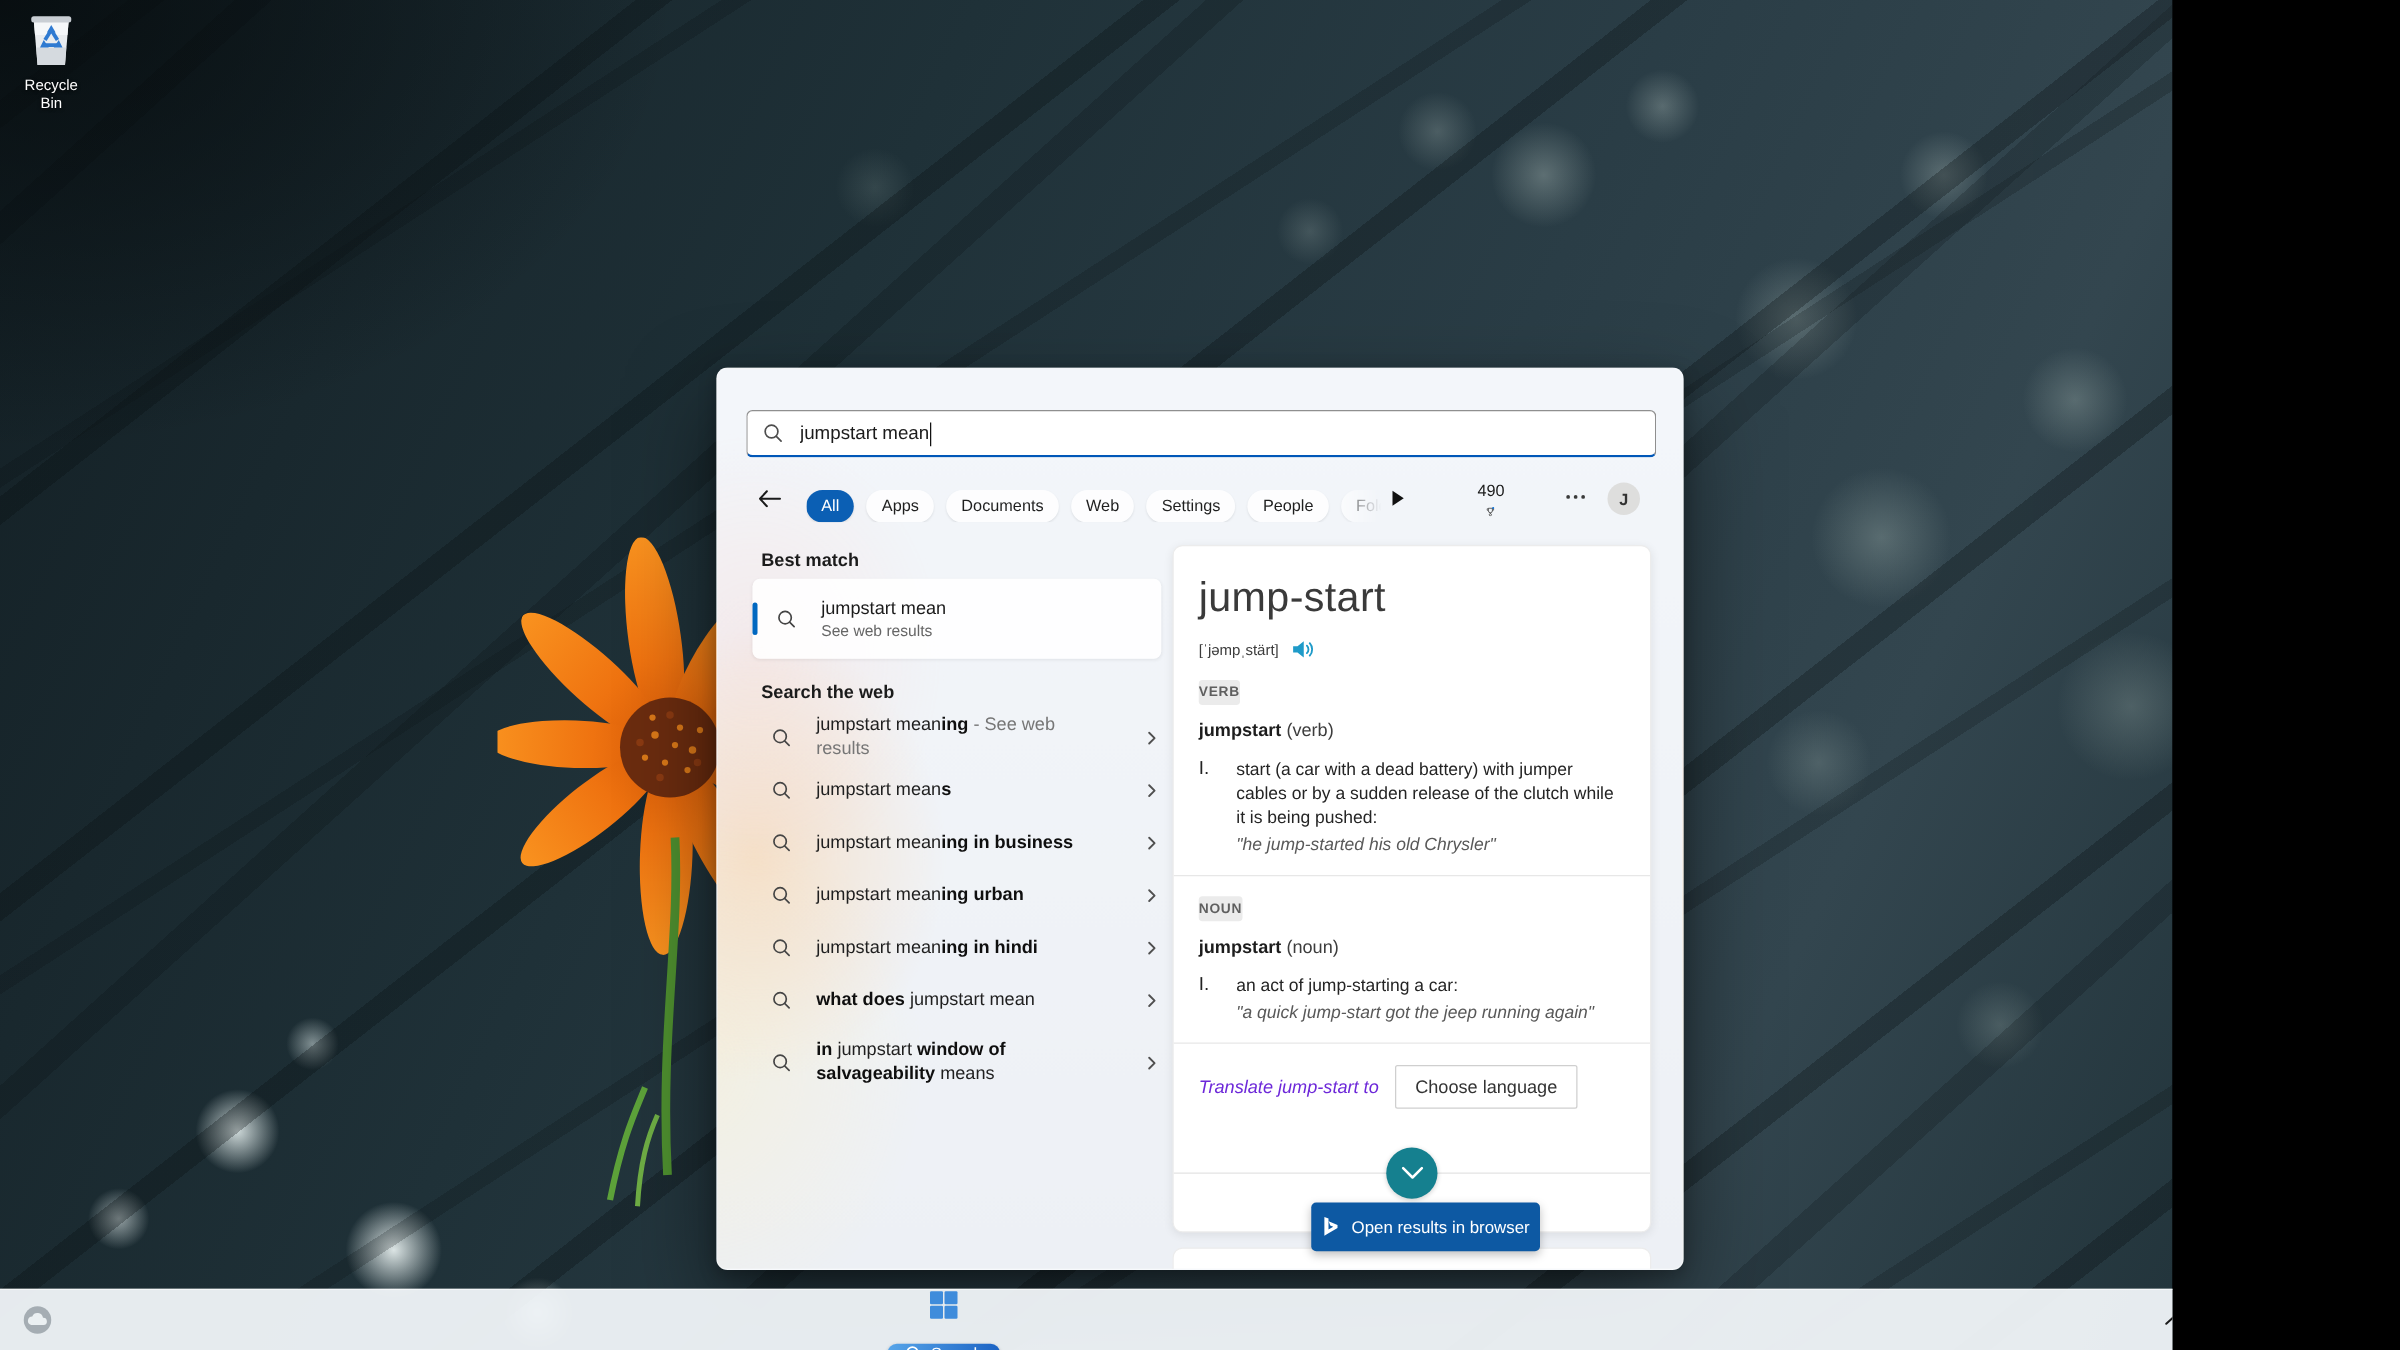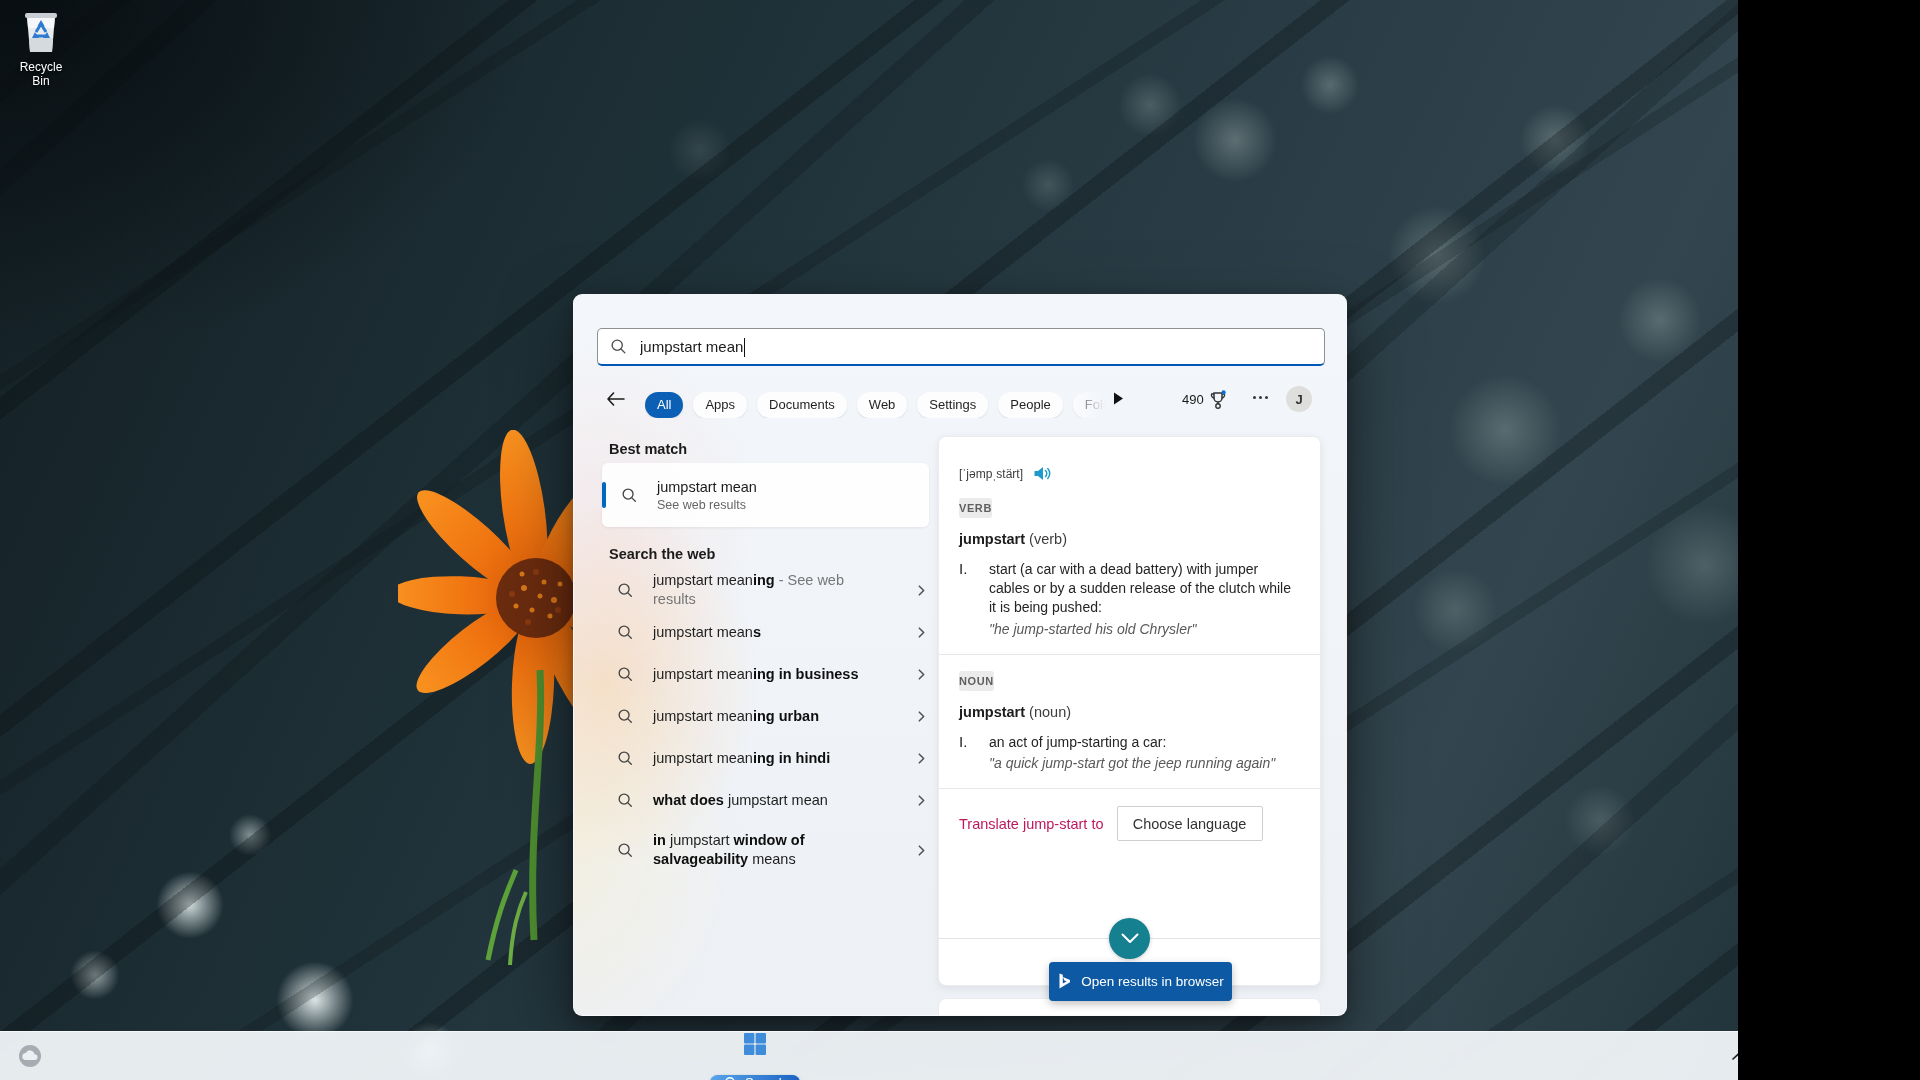--- a/index.html
+++ b/index.html
@@ -61,21 +61,21 @@
   .filter-row{position:absolute;left:0;top:90px;width:774px;height:28px;display:flex;align-items:center;}
   .back-btn{margin-left:30px;width:22px;height:22px;display:flex;align-items:center;justify-content:center;}
   .tabs-scroll{margin-left:19px;display:flex;gap:10px;width:460px;overflow:hidden;
     -webkit-mask-image:linear-gradient(to right,#000 91%,transparent 100%);
     mask-image:linear-gradient(to right,#000 91%,transparent 100%);margin-top:12px;}
   .tab{flex:0 0 auto;height:26px;line-height:26px;padding:0 12px;border-radius:13px;font-size:13px;color:#1f1f1f;
     background:rgba(255,255,255,.8);box-shadow:0 1px 2px rgba(0,0,0,.1);white-space:nowrap;}
   .tab.active{background:#0b5fb4;color:#fff;}
   .tab.clipped{max-width:34px;overflow:hidden;}
   .tabs-overflow{margin-left:6px;width:16px;height:16px;}
-  .rewards{position:absolute;left:608px;top:0;height:28px;display:flex;align-items:center;gap:5px;font-size:13px;color:#1b1b1b;}
+  .rewards{position:absolute;left:608px;top:0;height:28px;display:flex;align-items:center;gap:5px;font-size:13px;color:#1b1b1b;flex-direction:column;}
   .more-dots{position:absolute;left:679px;top:11px;display:flex;gap:3px;}
   .more-dots i{width:3px;height:3px;border-radius:50%;background:#3a3a3a;}
   .avatar{position:absolute;left:712px;top:1px;width:26px;height:26px;border-radius:50%;background:#dededd;
     display:flex;align-items:center;justify-content:center;font-size:13px;font-weight:bold;color:#333;}
 
   .sec-header{position:absolute;left:35px;font-size:14.5px;font-weight:bold;color:#1b1b1b;}
   .best-card{position:absolute;left:28px;top:168px;width:327px;height:64px;background:rgba(255,255,255,.88);
     border-radius:6px;box-shadow:0 1px 3px rgba(0,0,0,.07);display:flex;align-items:center;}
   .best-accent{position:absolute;left:0;top:19px;width:3.5px;height:26px;background:#0067c0;border-radius:2px;}
   .best-card .s-icon{margin-left:18px;}
@@ -102,21 +102,21 @@
   .pos-badge{display:inline-block;background:#ebebeb;color:#5f5f5f;font-size:11px;font-weight:bold;
     letter-spacing:.6px;padding:4px 0;border-radius:3px;margin-top:16px;}
   .lemma{margin-top:13px;font-size:14.5px;color:#3d3d3d;}
   .lemma b{color:#1d1d1d;}
   .defblock{margin-top:13px;display:flex;}
   .defnum{width:30px;flex:0 0 auto;font-size:15px;color:#222;}
   .defbody{font-size:14px;color:#242424;line-height:1.37;width:322px;}
   .defex{display:inline-block;margin-top:2px;font-style:italic;color:#595959;}
   .dict-hr{border-top:1px solid #e7e7e7;margin:15px -20px 0;}
   .translate-row{margin-top:17px;display:flex;align-items:center;}
-  .translate-label{font-size:14.5px;color:#be185d;}
+  .translate-label{font-size:14.5px;color:#6d28d9;font-style:italic;}
   .lang-btn{margin-left:13px;width:146px;height:35px;background:#fff;border:1px solid #cfcfcf;border-radius:2px;
     font-size:14.5px;color:#333;display:flex;align-items:center;justify-content:center;font-family:inherit;}
   .expander-line{position:absolute;left:0;right:0;top:501px;border-top:1px solid #e3e3e3;}
   .chev-btn{position:absolute;left:170px;top:481px;width:41px;height:41px;border-radius:50%;background:#15808f;
     display:flex;align-items:center;justify-content:center;box-shadow:0 1px 4px rgba(0,0,0,.2);}
   .clipped-card{position:absolute;left:364px;top:703px;width:383px;height:22px;background:#fff;
     border:1px solid #ececec;border-radius:8px 8px 0 0;box-sizing:border-box;}
   .open-btn{position:absolute;left:475px;top:667px;width:183px;height:39px;background:#0d59a3;border:none;
     border-radius:4px;display:flex;align-items:center;justify-content:center;gap:9px;color:#fff;font-size:13.5px;
     font-family:inherit;box-shadow:0 3px 8px rgba(0,0,0,.25);z-index:5;}
@@ -387,20 +387,21 @@
           <span class="s-text"><b>in </b>jumpstart <b>window of salvageability </b>means</span>
           <span class="s-chev">
             <svg class="chev" viewBox="0 0 12 12">
               <path d="M4 2l4 4-4 4" fill="none" stroke="#505050" stroke-width="1.4" stroke-linecap="round" stroke-linejoin="round"></path>
             </svg>
           </span>
         </div>
       </div>
 
     <div class="dict-card">
+      <div class="dict-word">jump-start</div>
       <div class="pron-row">
         <span>[ˈjəmpˌstärt]</span>
         <svg width="19" height="17" viewBox="0 0 19 17">
           <path d="M1.5 6 h3.5 L10 2 v13 L5 11 H1.5 Z" fill="#1f9bc9"></path>
           <path d="M12.5 5.5 a4.2 4.2 0 0 1 0 6 M14.8 3.5 a7.5 7.5 0 0 1 0 10" fill="none" stroke="#1f9bc9" stroke-width="1.5" stroke-linecap="round"></path>
         </svg>
       </div>
       <div>
           <div class="dict-sec"><div class="pos-badge">VERB</div><div class="lemma"><b>jumpstart</b> (verb)</div><div class="defblock">
               <span class="defnum">I.</span>

